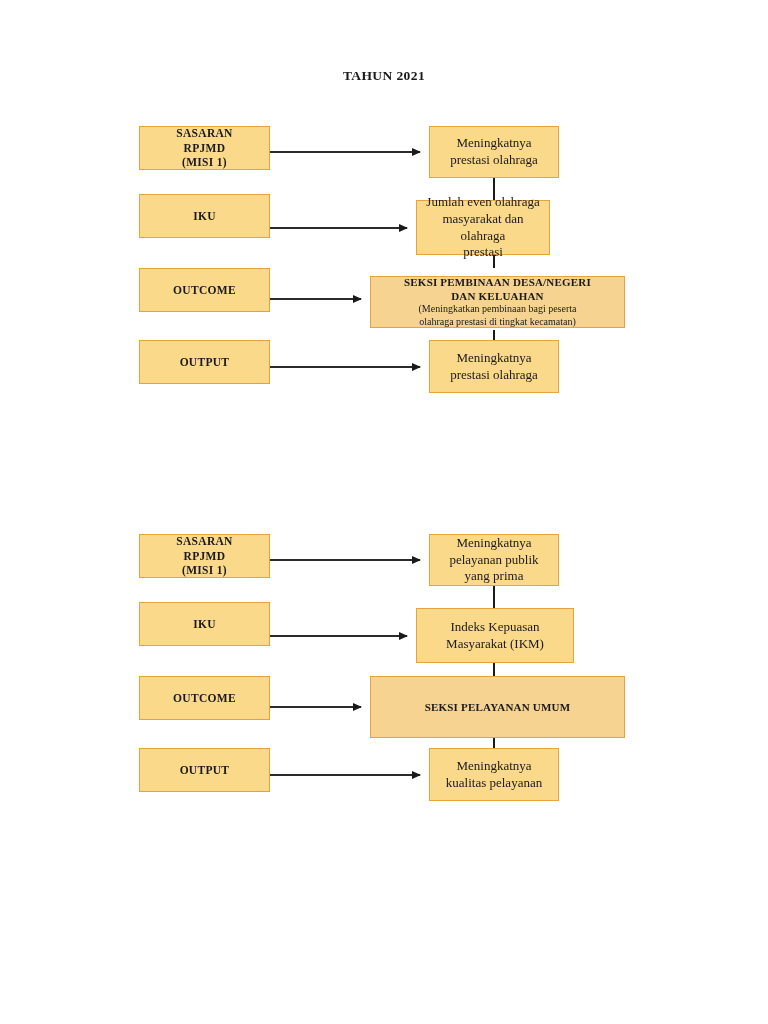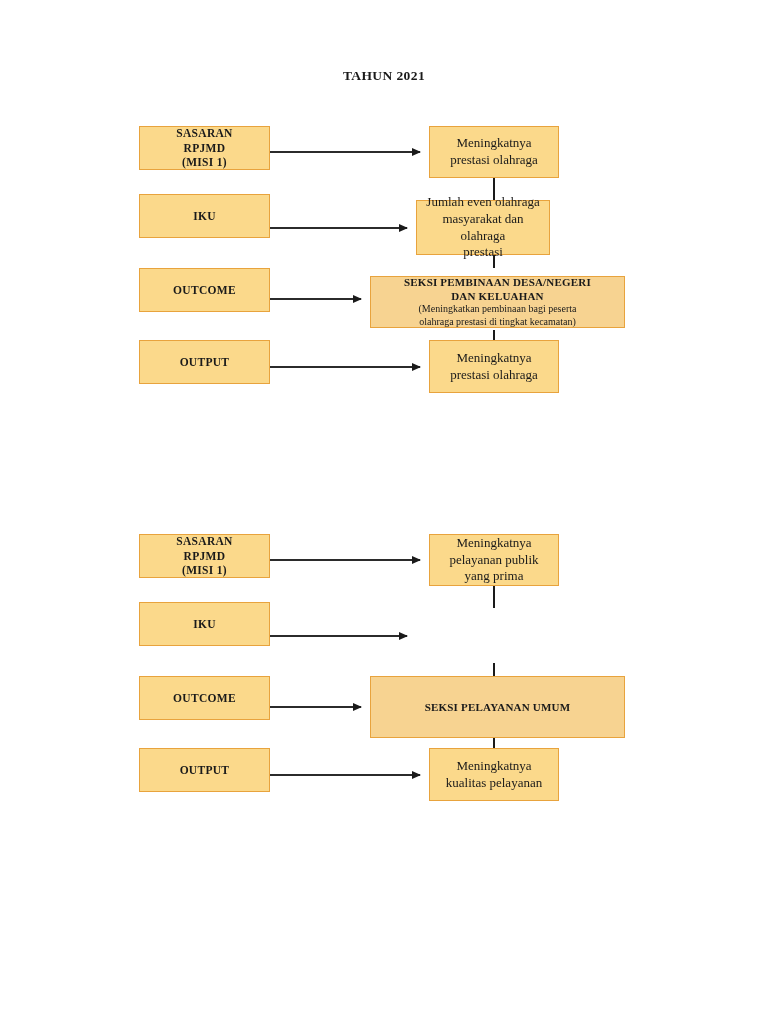--- a/index.html
+++ b/index.html
@@ -211,20 +211,24 @@
     </div>
     <div class="node left-label row-4">
       <span class="txt">OUTPUT</span>
     </div>
 
     <div class="node right-node" style="top:8px; height:52px;">
       <span class="txt">Meningkatnya
 pelayanan publik
 yang prima</span>
     </div>
+    <div class="node right-node" style="top:82px; left:416px; width:158px; height:55px;">
+      <span class="txt">Indeks Kepuasan
+Masyarakat (IKM)</span>
+    </div>
     <div class="node wide-node accent" style="top:150px; height:62px;">
       <span class="head">SEKSI PELAYANAN UMUM</span>
     </div>
     <div class="node right-node" style="top:222px; height:53px;">
       <span class="txt">Meningkatnya
 kualitas pelayanan</span>
     </div>
 
     <div class="h-arrow" style="left:270px; top:33px; width:150px;"></div>
     <div class="h-arrow" style="left:270px; top:109px; width:137px;"></div>

